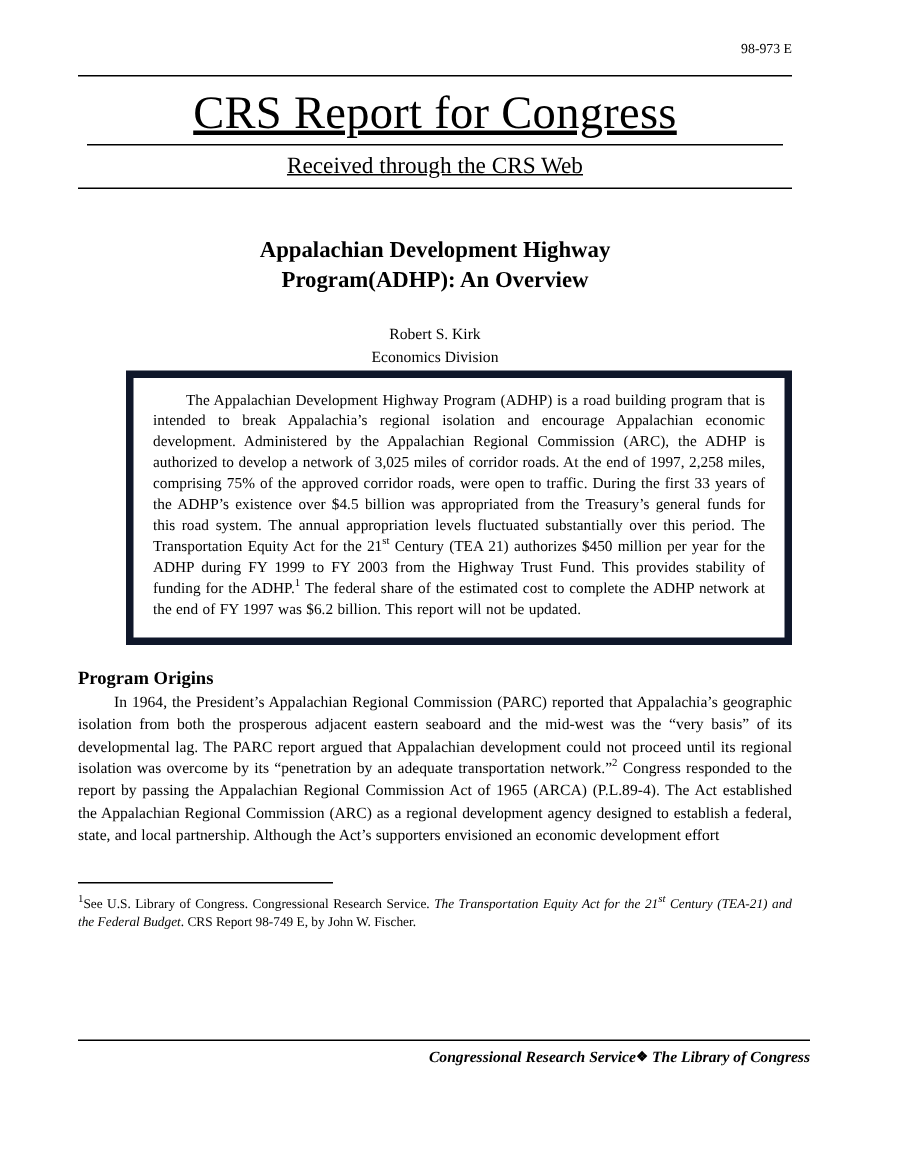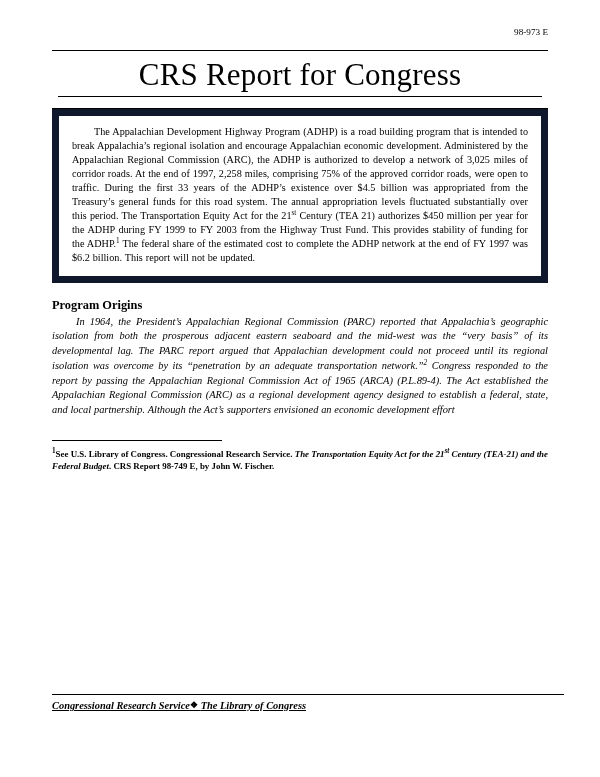--- a/index.html
+++ b/index.html
@@ -12,35 +12,36 @@
     height: 777px;
     font-family: "Liberation Serif", serif;
     color: #000000;
     position: relative;
     overflow: hidden;
   }
   .page {
     width: 600px;
     height: 723px;
     box-sizing: border-box;
-    padding: 26px 52px 0 52px;
+    padding: 26px 72px 0 52px;
     position: relative;
   }
   
   .report-meta {
     text-align: right;
     font-size: 9.2px;
     line-height: 1.35;
     margin-bottom: 12px;
   }
   .masthead {
     border-top: 1.4px solid #000;
     border-bottom: 1.4px solid #000;
     padding: 7px 0 6px 0;
     text-align: center;
+    text-decoration: underline;
   }
   .masthead-title {
     font-size: 31px;
     line-height: 1.08;
     letter-spacing: 0.2px;
   }
   .masthead-rule {
     border-bottom: 0.9px solid #000;
     margin: 4px 6px 5px 6px;
   }
@@ -63,25 +64,26 @@
     margin-top: 19px;
   }
   
   .section-head {
     font-weight: bold;
     font-size: 12.4px;
     margin-top: 27px;
     margin-bottom: 9px;
   }
   .summary-box {
-    border: 7px solid #0f172a;
+    border: 5px solid #0f172a;
     padding: 9px 13px 11px 13px;
     font-size: 10.2px;
     line-height: 1.37;
     text-align: justify;
+    margin-left: 32px;
   }
   .summary-box p {
     margin: 0;
     text-indent: 22px;
     word-spacing: 0.4px;
   }
   sup {
     font-size: 7.2px;
     vertical-align: super;
     line-height: 0;
@@ -93,78 +95,84 @@
     margin-top: 15px;
     margin-bottom: 2px;
   }
   .body-text {
     font-size: 10.4px;
     line-height: 1.42;
     text-align: justify;
     margin: 0;
     text-indent: 24px;
     word-spacing: 0.2px;
-    font-style: italic;
   }
   
   .footnote-rule {
     border-top: 0.9px solid #000;
     width: 170px;
     margin-top: 22px;
     margin-bottom: 7px;
   }
   .footnote {
     font-size: 8.9px;
     line-height: 1.4;
     text-align: justify;
     margin: 0 0 8px 0;
     text-indent: 0;
-    font-weight: bold;
   }
   .footnote .fn-num {
     font-size: 7.2px;
     vertical-align: super;
     line-height: 0;
   }
   .ital { font-style: italic; }
   
   .page-footer {
     position: absolute;
     left: 52px;
-    right: 36px;
+    right: 60px;
     bottom: 12px;
     border-top: 1.3px solid #000;
     padding-top: 5px;
-    text-align: left;
+    text-align: right;
     font-weight: bold;
     font-style: italic;
     font-size: 10.4px;
-    text-decoration: underline;
   }
   .diamond {
     font-style: normal;
     font-size: 9px;
     vertical-align: 1px;
   }
 </style>
 </head>
 <body>
 
 <div class="page">
 
   <div class="report-meta">
     <div>98-973 E</div>
   </div>
 
   <div class="masthead">
     <div class="masthead-title">CRS Report for Congress</div>
     <div class="masthead-rule"></div>
+    <div class="masthead-sub">Received through the CRS Web</div>
   </div>
 
+  <div class="doc-title">
+    <div>Appalachian Development Highway</div>
+    <div>Program(ADHP): An Overview</div>
+  </div>
 
+  <div class="author-block">
+    <div>Robert S. Kirk</div>
+    <div>Economics Division</div>
+  </div>
 
 
   <div class="summary-box">
     <p><span>The Appalachian Development Highway Program (ADHP) is a road building program that is intended to break Appalachia’s regional isolation and encourage Appalachian economic development.  Administered by the Appalachian Regional Commission (ARC), the ADHP is authorized to develop a network of 3,025 miles of corridor roads.  At the end of 1997, 2,258 miles, comprising 75% of the approved corridor roads, were open to traffic.  During the first 33 years of the ADHP’s existence over $4.5 billion was appropriated from the Treasury’s general funds for this road system.  The annual appropriation levels fluctuated substantially over this period.  The Transportation Equity Act for the 21</span><sup>st</sup><span> Century (TEA 21) authorizes $450 million per year for the ADHP during FY 1999 to FY 2003 from the Highway Trust Fund.  This provides stability of funding for the ADHP.</span><sup>1</sup><span>  The federal share of the estimated cost to complete the ADHP network at the end of FY 1997 was $6.2 billion.  This report will not be updated.</span></p>
   </div>
 
   <div class="body-head">Program Origins</div>
 
   <p class="body-text"><span>In 1964, the President’s Appalachian Regional Commission (PARC) reported that Appalachia’s geographic isolation from both the prosperous adjacent eastern seaboard and the mid-west was the “very basis” of its developmental lag.  The PARC report argued that Appalachian development could not proceed until its regional isolation was overcome by its “penetration by an adequate transportation network.”</span><sup>2</sup><span>   Congress responded to the report  by passing the Appalachian Regional Commission Act of 1965 (ARCA) (P.L.89-4).  The Act established the Appalachian Regional Commission (ARC) as a regional development agency designed to establish a federal, state, and local partnership. Although the Act’s supporters envisioned an economic development effort</span></p>
 

